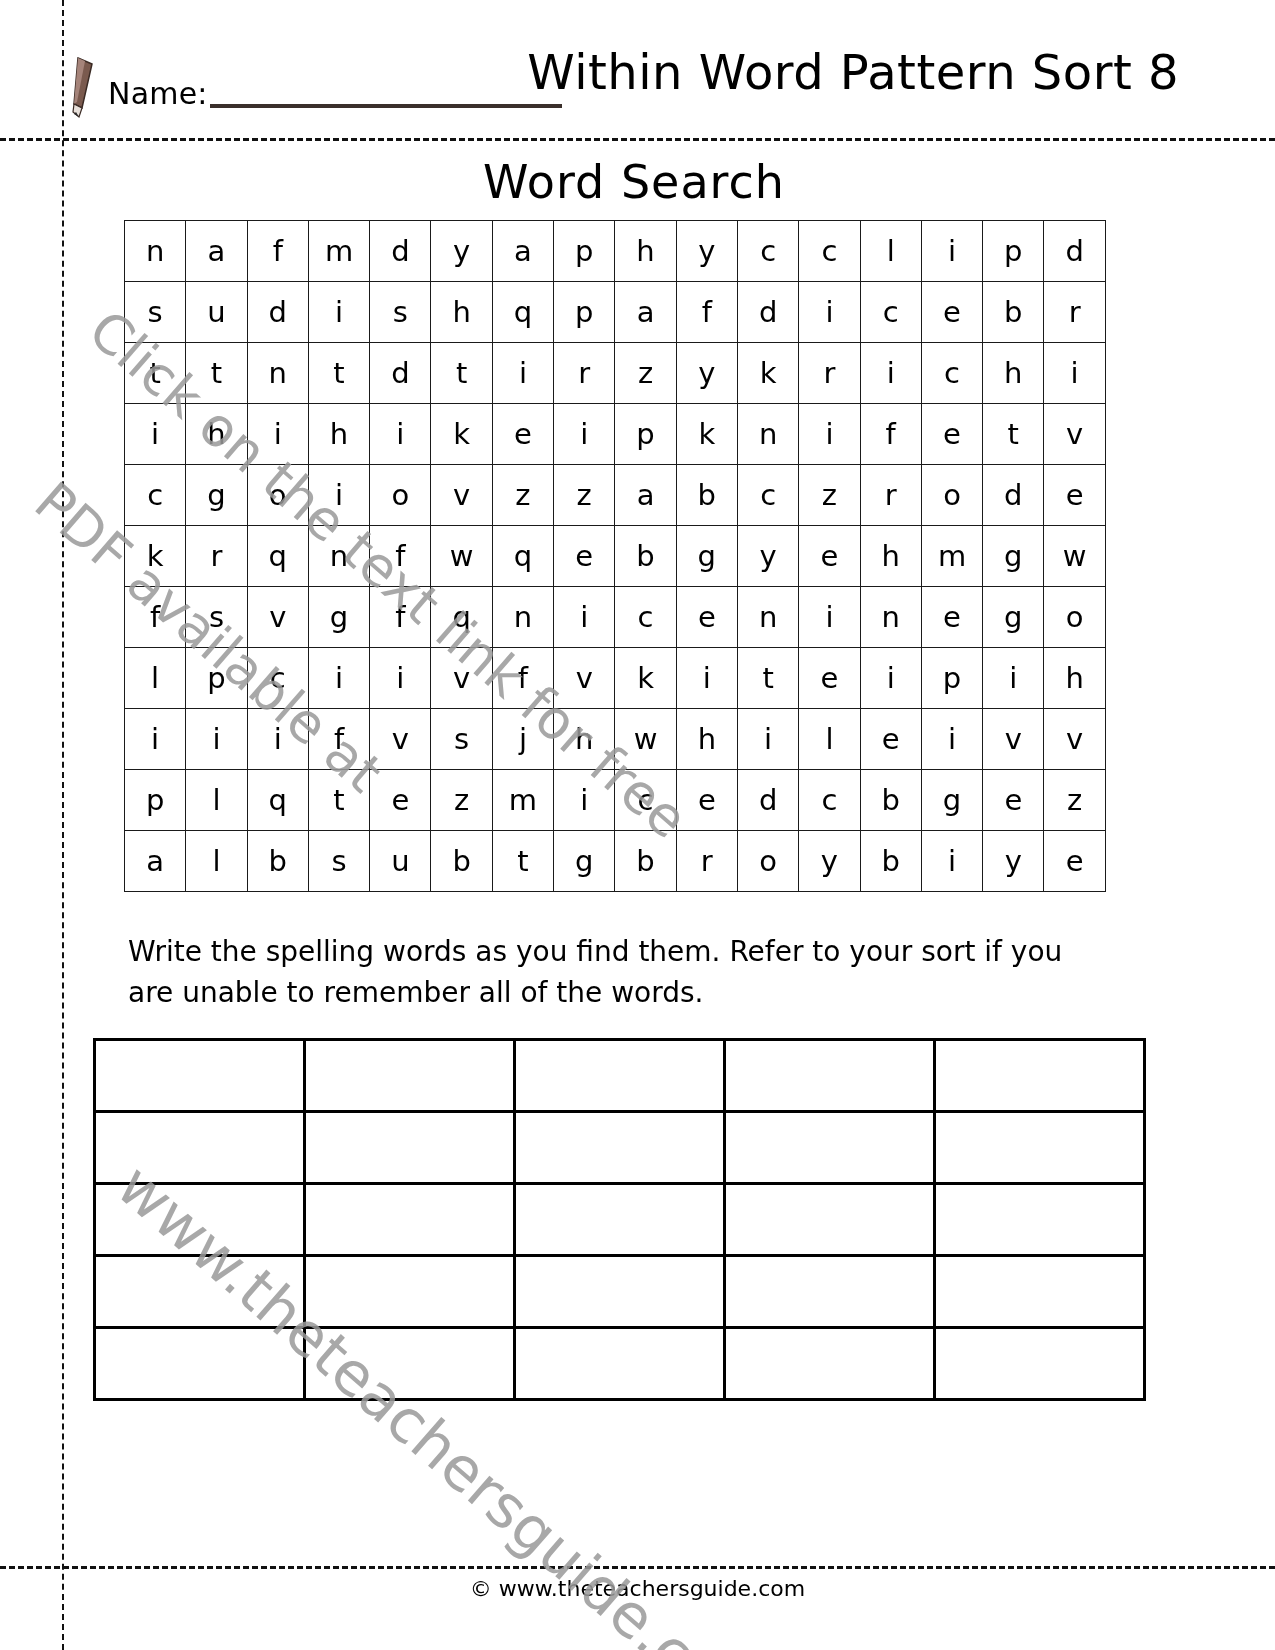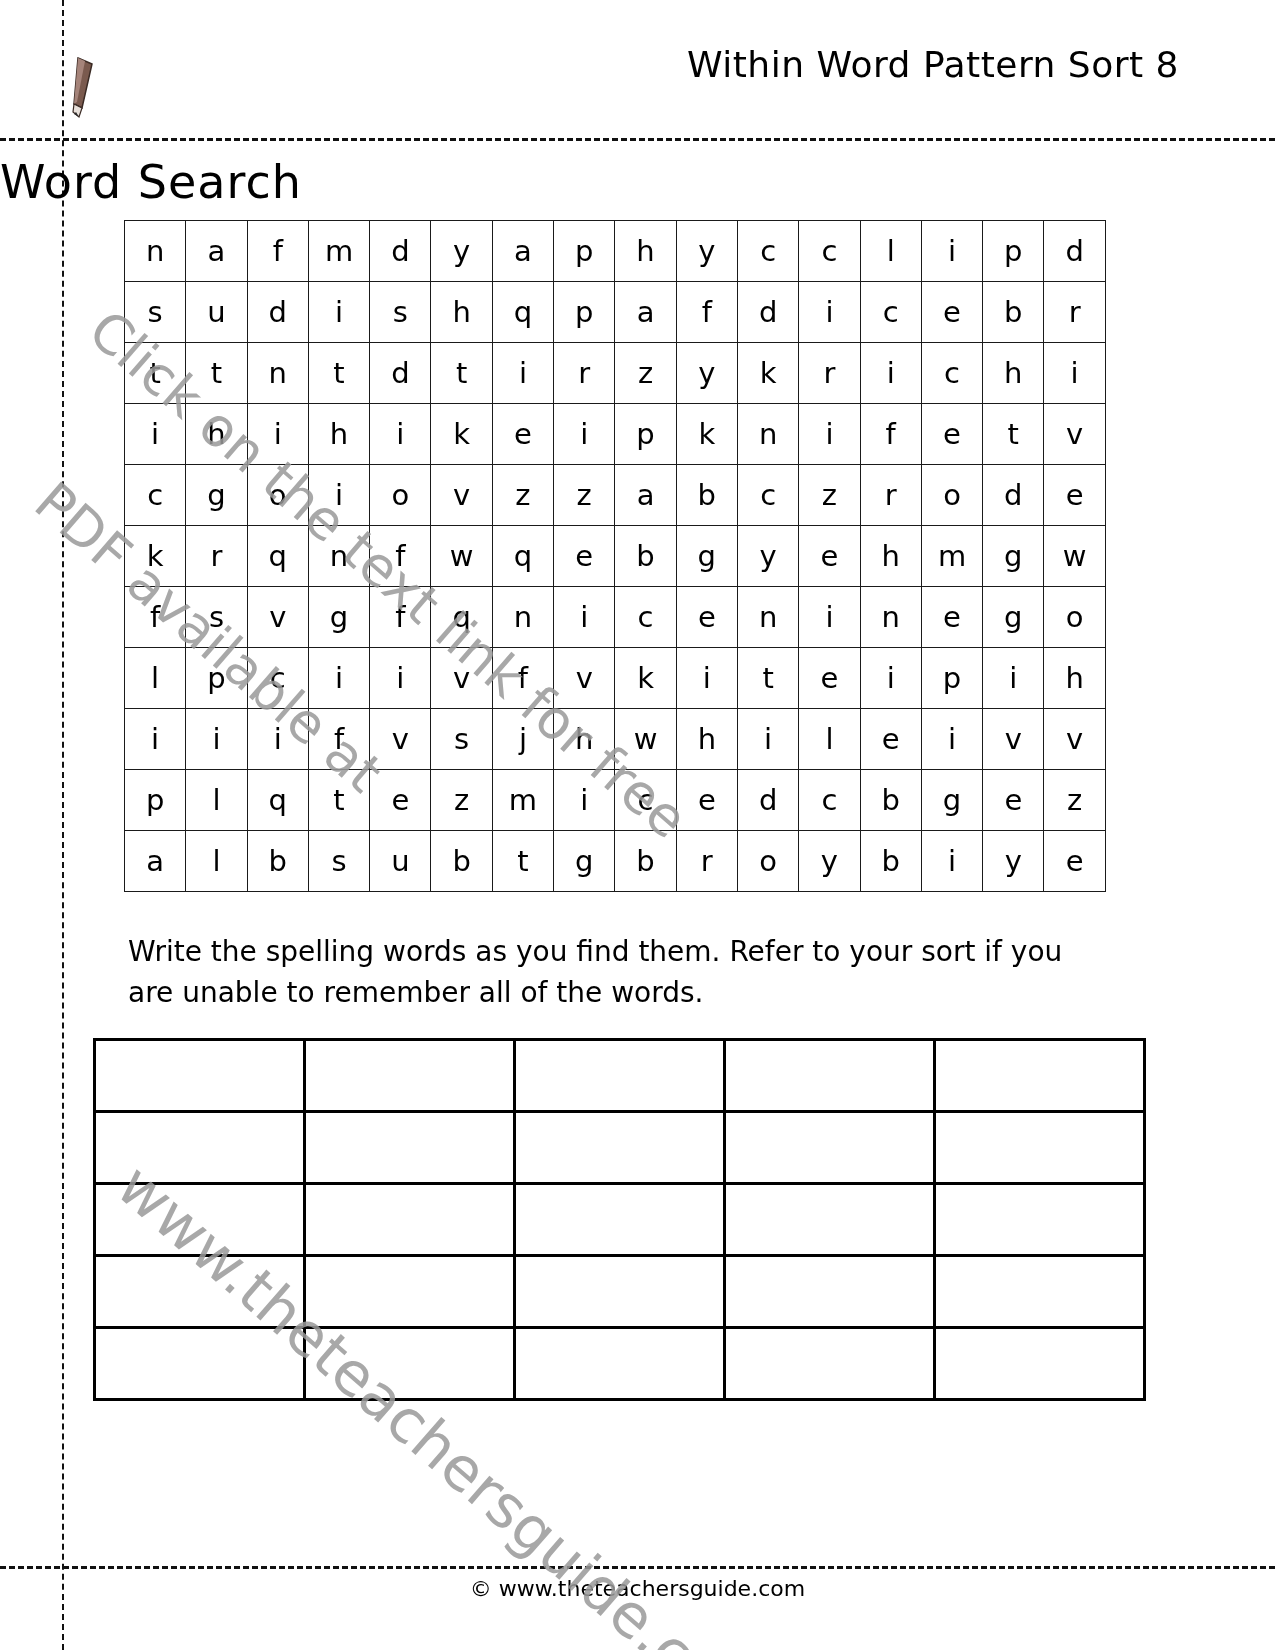--- a/index.html
+++ b/index.html
@@ -64,34 +64,34 @@
     width: 352px;
     border-bottom: 4px solid #3a2f2b;
     height: 26px;
     vertical-align: -4px;
     margin-left: 2px;
   }
   .sheet-title {
     position: absolute;
     right: 96px;
     top: 44px;
-    font-size: 36px;
+    font-size: 48px;
     letter-spacing: 0.5px;
     color: #000;
     white-space: nowrap;
     margin-left: 13px;
   }
 
   
   .ws-title {
     position: absolute;
     left: 0;
     top: 155px;
     width: 1268px;
-    text-align: left;
+    text-align: center;
     font-size: 46px;
     letter-spacing: 1px;
     color: #000;
   }
 
   
   .grid-wrap {
     position: absolute;
     left: 124px;
     top: 220px;
@@ -196,20 +196,23 @@
 
   <span class="pencil-icon">
     <svg width="30" height="62" viewBox="0 0 30 62">
       <polygon points="6,2 20,8 10,52 2,48" fill="#7a5a4e" stroke="#3a2a24" stroke-width="1.5"></polygon>
       <polygon points="6,2 13,5 5,46 2,48" fill="#a5847a" stroke="none"></polygon>
       <polygon points="2,48 10,52 7,61 1,56" fill="#e8e0da" stroke="#3a2a24" stroke-width="1.2"></polygon>
       <polygon points="4,56 7,61 2,58" fill="#2b2b2b"></polygon>
     </svg>
   </span>
 
+  <div class="name-line">
+    <span class="name-label">Name:</span><span class="name-blank"></span>
+  </div>
 
   <div class="sheet-title">Within Word Pattern Sort 8</div>
 </div>
 
 <div class="cut-line-v"></div>
 <div class="cut-line-h cut-top"></div>
 <div class="cut-line-h cut-bottom"></div>
 
 <div class="ws-title">Word Search</div>
 

